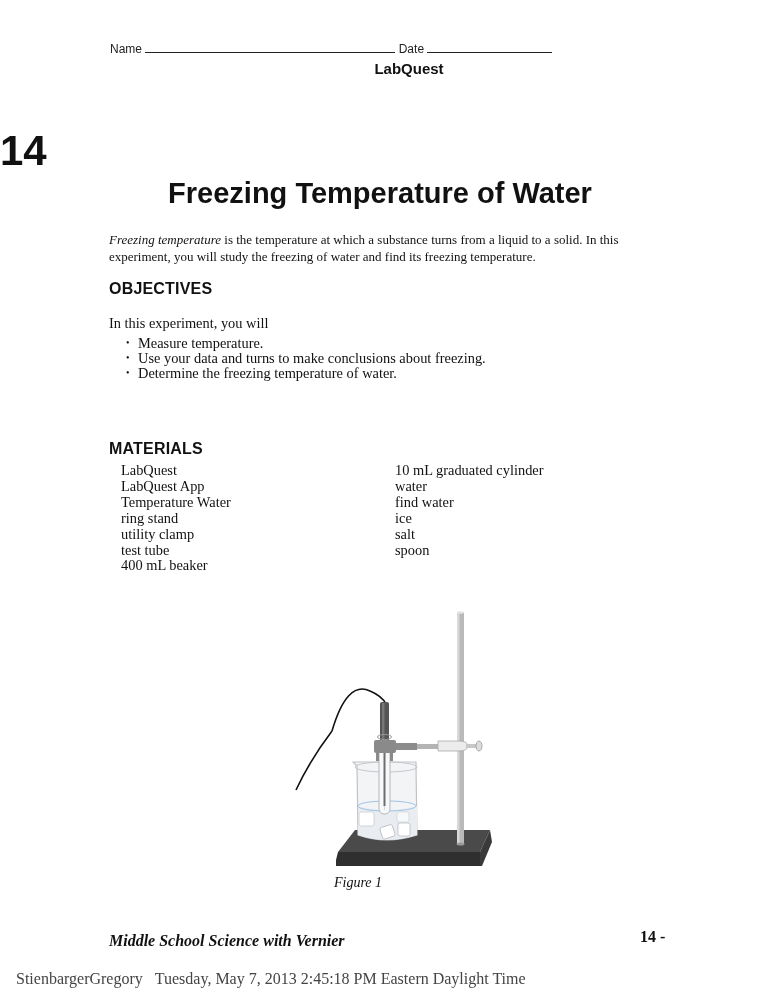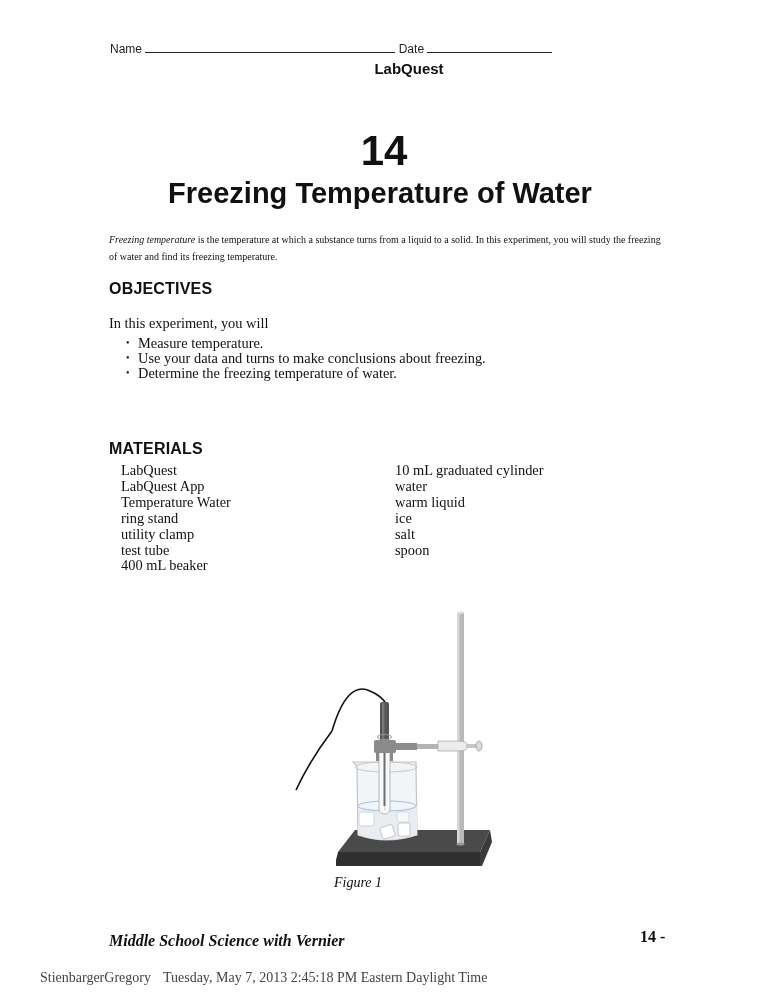--- a/index.html
+++ b/index.html
@@ -15,32 +15,32 @@
     }
     .header-line .blank {
       display: inline-block; border-bottom: 1px solid #222; height: 11px; vertical-align: baseline;
     }
     .series-name {
       left: 0; width: 768px; top: 60px; text-align: center;
       font-family: "Liberation Sans", sans-serif; font-weight: bold; font-size: 15px; color: #111;
       padding-left: 50px;
     }
     .exp-number {
-      left: 0; width: 768px; top: 128px; text-align: center;
+      left: 0; width: 768px; top: 128px; text-align: left;
       font-family: "Liberation Sans", sans-serif; font-weight: bold; font-size: 42px; color: #111;
       line-height: 46px;
     }
     .exp-title {
       left: 0; width: 760px; top: 176px; text-align: center;
       font-family: "Liberation Sans", sans-serif; font-weight: bold; font-size: 29px; color: #111;
       line-height: 34px;
     }
     .intro {
       left: 109px; top: 231px; width: 560px;
-      font-size: 10px; line-height: 17px;
+      font-size: 13px; line-height: 17px;
     }
     .intro em { font-style: italic; }
 
     .section-heading {
       left: 109px;
       font-family: "Liberation Sans", sans-serif; font-weight: bold; font-size: 16px; color: #111;
       letter-spacing: 0.2px;
     }
     .obj-lead { left: 109px; top: 315px; font-size: 14.4px; }
     .obj-list {
@@ -62,21 +62,21 @@
     }
 
     .footer-book {
       left: 109px; top: 932px;
       font-style: italic; font-weight: bold; font-size: 16px;
     }
     .footer-page {
       left: 640px; top: 928px; font-weight: bold; font-size: 16px;
     }
     .print-stamp {
-      left: 16px; top: 970px; font-size: 14px; color: #444; white-space: nowrap; margin-left: 24px;
+      left: 16px; top: 970px; font-size: 16px; color: #444; white-space: nowrap;
     }
     .print-stamp span + span { margin-left: 12px; }
   </style>
 </head>
 <body>
 
 <div class="abs header-line">
   <span>Name</span>
   <span class="blank" style="width:250px;"></span>
   <span>Date</span>
@@ -103,21 +103,21 @@
   <div>LabQuest App</div>
   <div>Temperature Water</div>
   <div>ring stand</div>
   <div>utility clamp</div>
   <div>test tube</div>
   <div>400 mL beaker</div>
 </div>
 <div class="abs materials-col" style="left:395px; top:463px;">
   <div>10 mL graduated cylinder</div>
   <div>water</div>
-  <div>warm liquid</div>
+  <div>find water</div>
   <div>ice</div>
   <div>salt</div>
   <div>spoon</div>
 </div>
 
 <svg class="abs figure" viewBox="280 600 240 270">
 
   <g>
     <polygon points="355,830 490,830 480,852 338,852" fill="#4a4a4a"></polygon>
     <polygon points="338,852 480,852 480,866 336,866 336,860" fill="#2f2f2f"></polygon>

